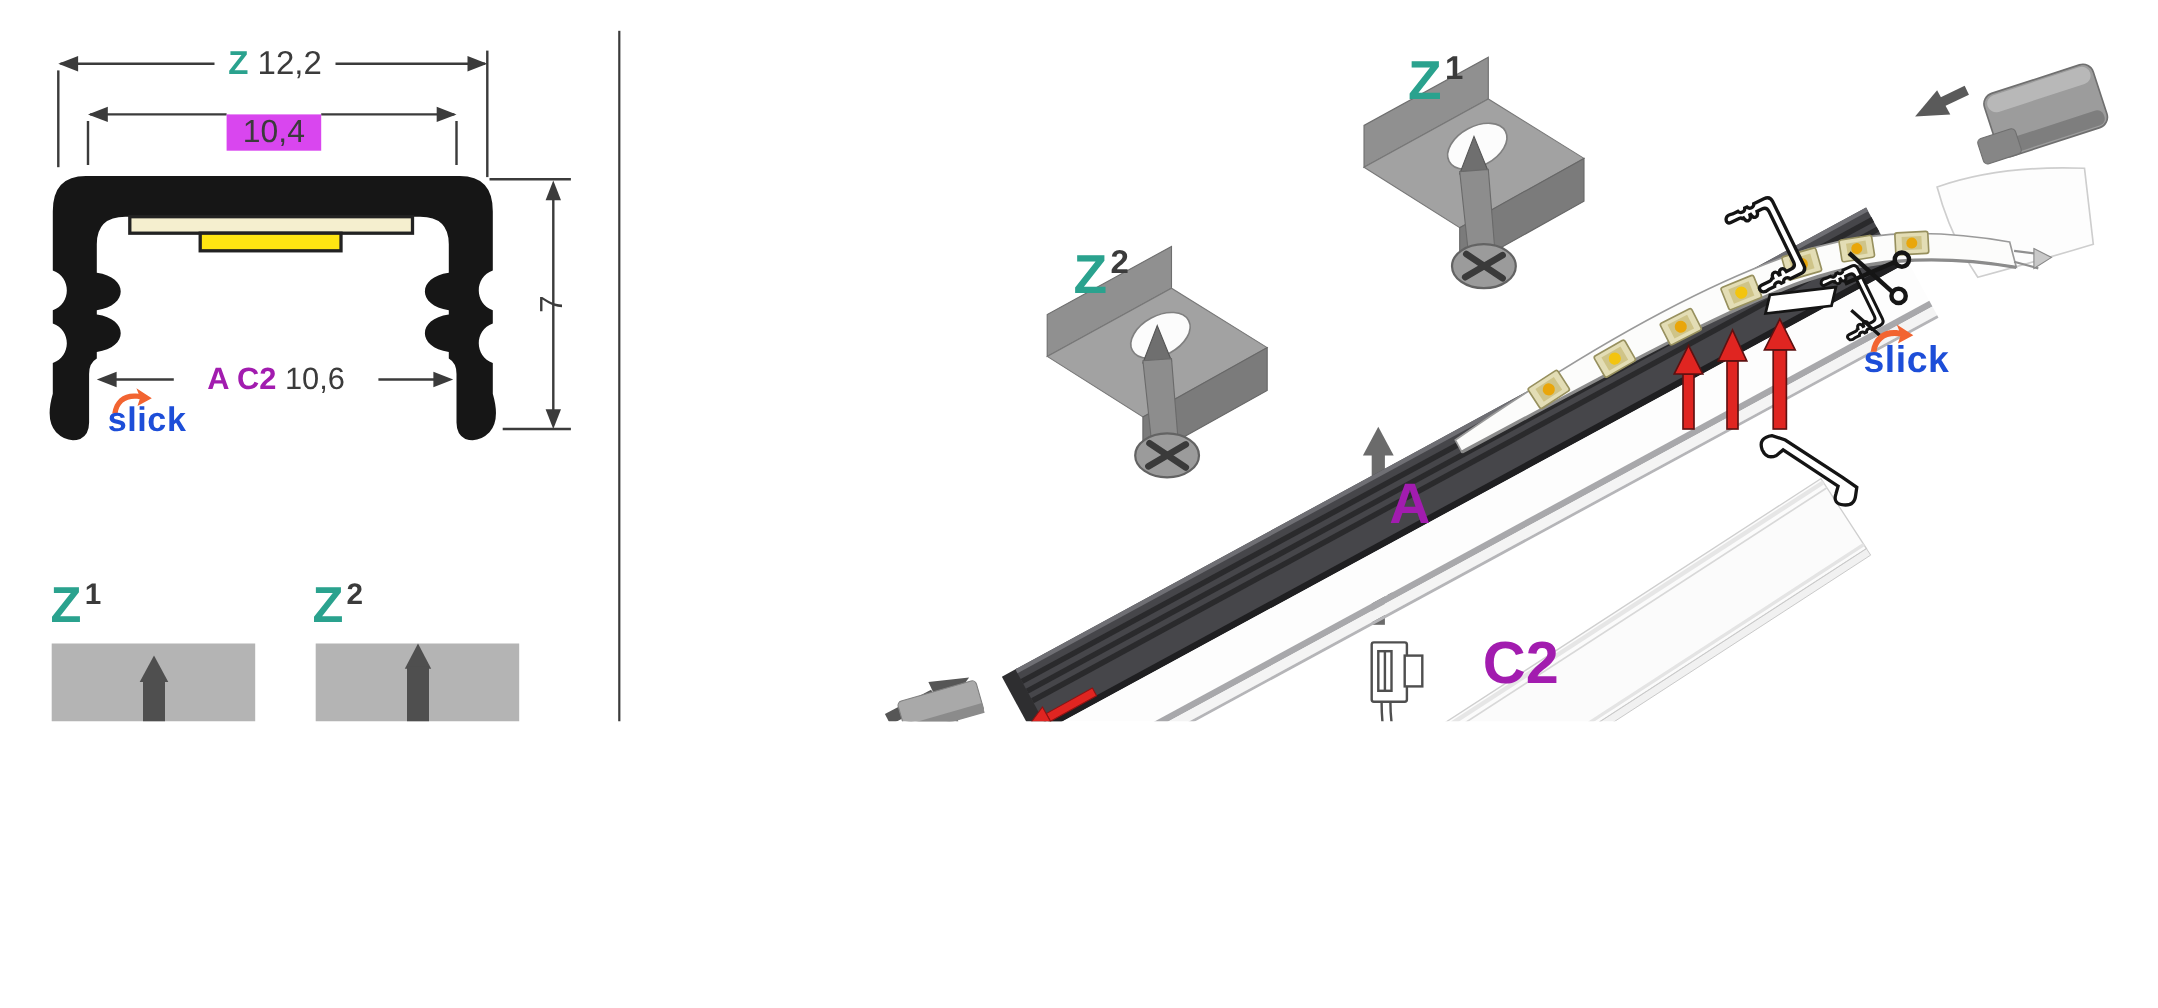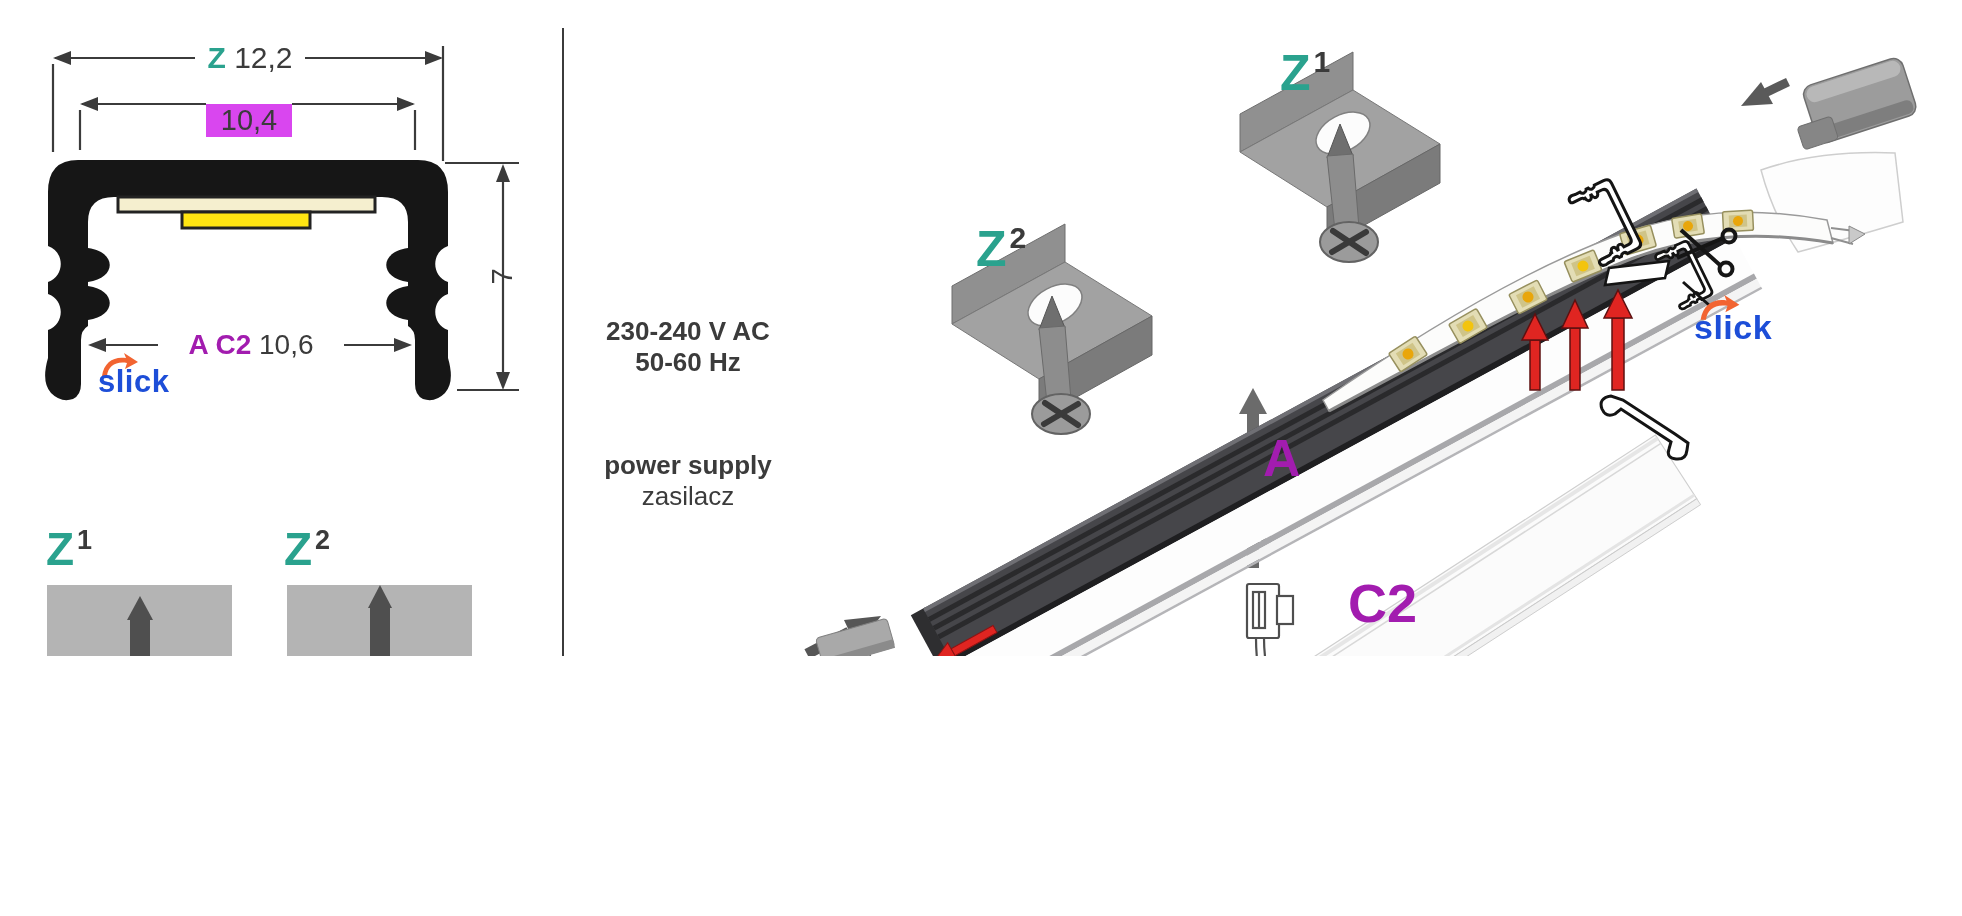--- a/index.html
+++ b/index.html
@@ -333,28 +333,20 @@
     <span class="slick-text" style="position:relative;top:12px;font-size:31px;">slick</span>
   </div>
 
   <div class="lbl zlabel" style="left:46px;top:526px;">
     <span class="z">Z</span><span class="sup">1</span>
   </div>
   <div class="lbl zlabel" style="left:284px;top:526px;">
     <span class="z">Z</span><span class="sup">2</span>
   </div>
 
-  <div class="lbl center power-block bold" style="left:588px;top:316px;width:200px;">
-    <div>230-240 V AC</div>
-    <div>50-60 Hz</div>
-  </div>
-  <div class="lbl center power-block" style="left:588px;top:450px;width:200px;">
-    <div class="bold">power supply</div>
-    <div>zasilacz</div>
-  </div>
 
   <div class="lbl orange bold" style="left:1263px;top:428px;font-size:52px;">
     <span>A</span>
   </div>
   <div class="lbl orange bold" style="left:1348px;top:572px;font-size:54px;">
     <span>C2</span>
   </div>
 
   <div class="lbl zlabel zlabel-r" style="left:1280px;top:48px;">
     <span class="z">Z</span><span class="sup">1</span>

